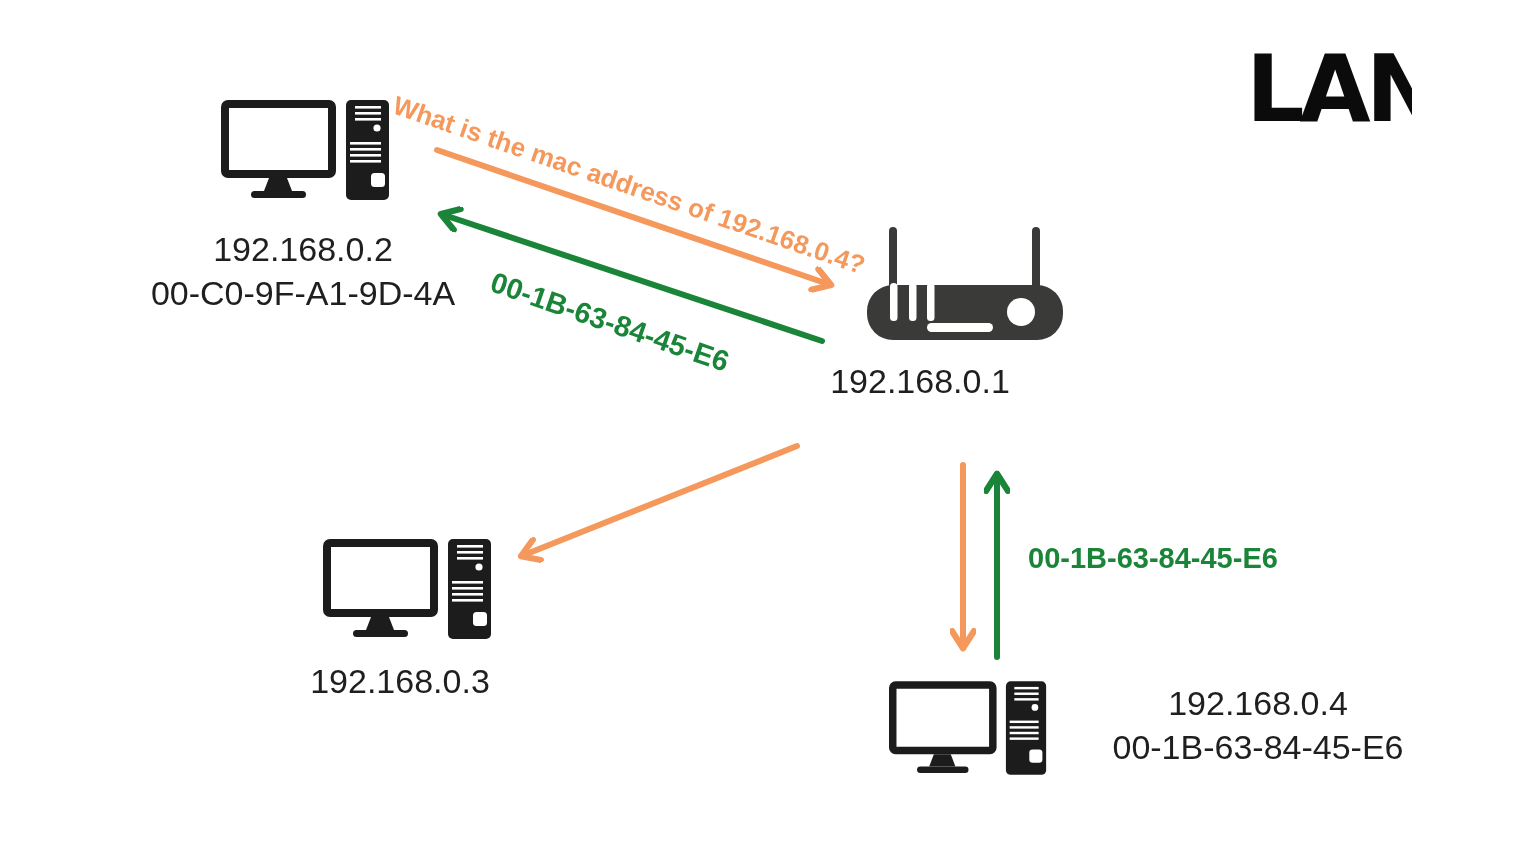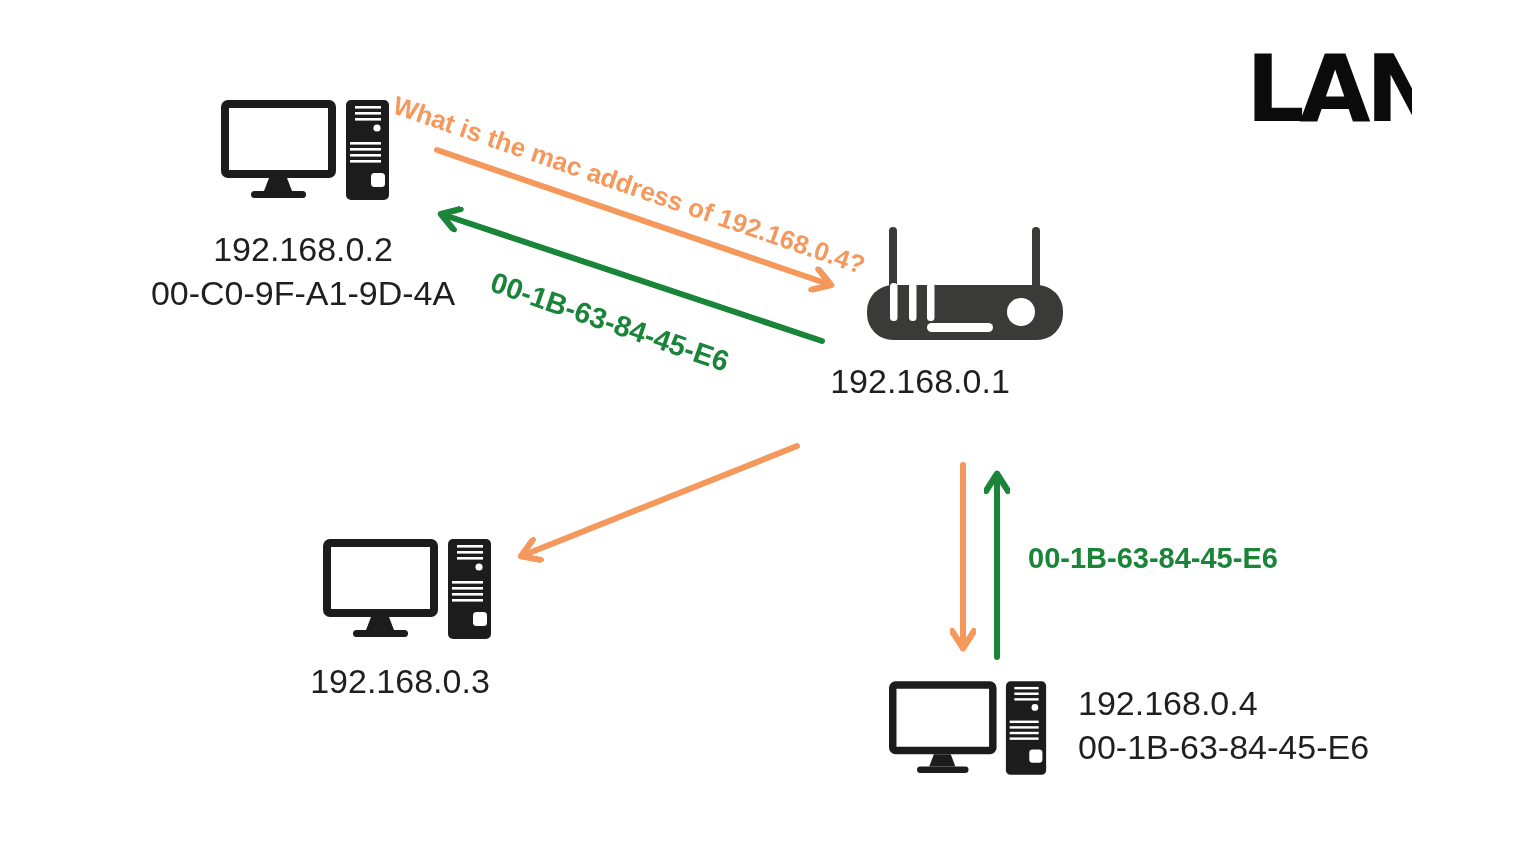--- a/index.html
+++ b/index.html
@@ -58,21 +58,21 @@
     color:var(--green);
   }
   .msg-reply-horiz{
     left:1028px;top:542px;
     font-size:29px;
     color:var(--green);
   }
   .label-pc2{left:103px;top:227px;width:400px;}
   .label-router{left:720px;top:359px;width:400px;}
   .label-pc3{left:200px;top:659px;width:400px;}
-  .label-pc4{left:1078px;top:681px;width:360px;text-align:left;}
+  .label-pc4{left:1078px;top:681px;width:360px;text-align:center;}
 </style>
 </head>
 <body>
 
 <div class="canvas">
 
   <svg width="0" height="0" style="position:absolute" aria-hidden="true">
     <defs>
       <symbol id="pc-icon" viewBox="0 0 170 102">
         <rect x="4" y="4" width="107" height="70" rx="3" fill="#fff" stroke="currentColor" stroke-width="8"></rect>

